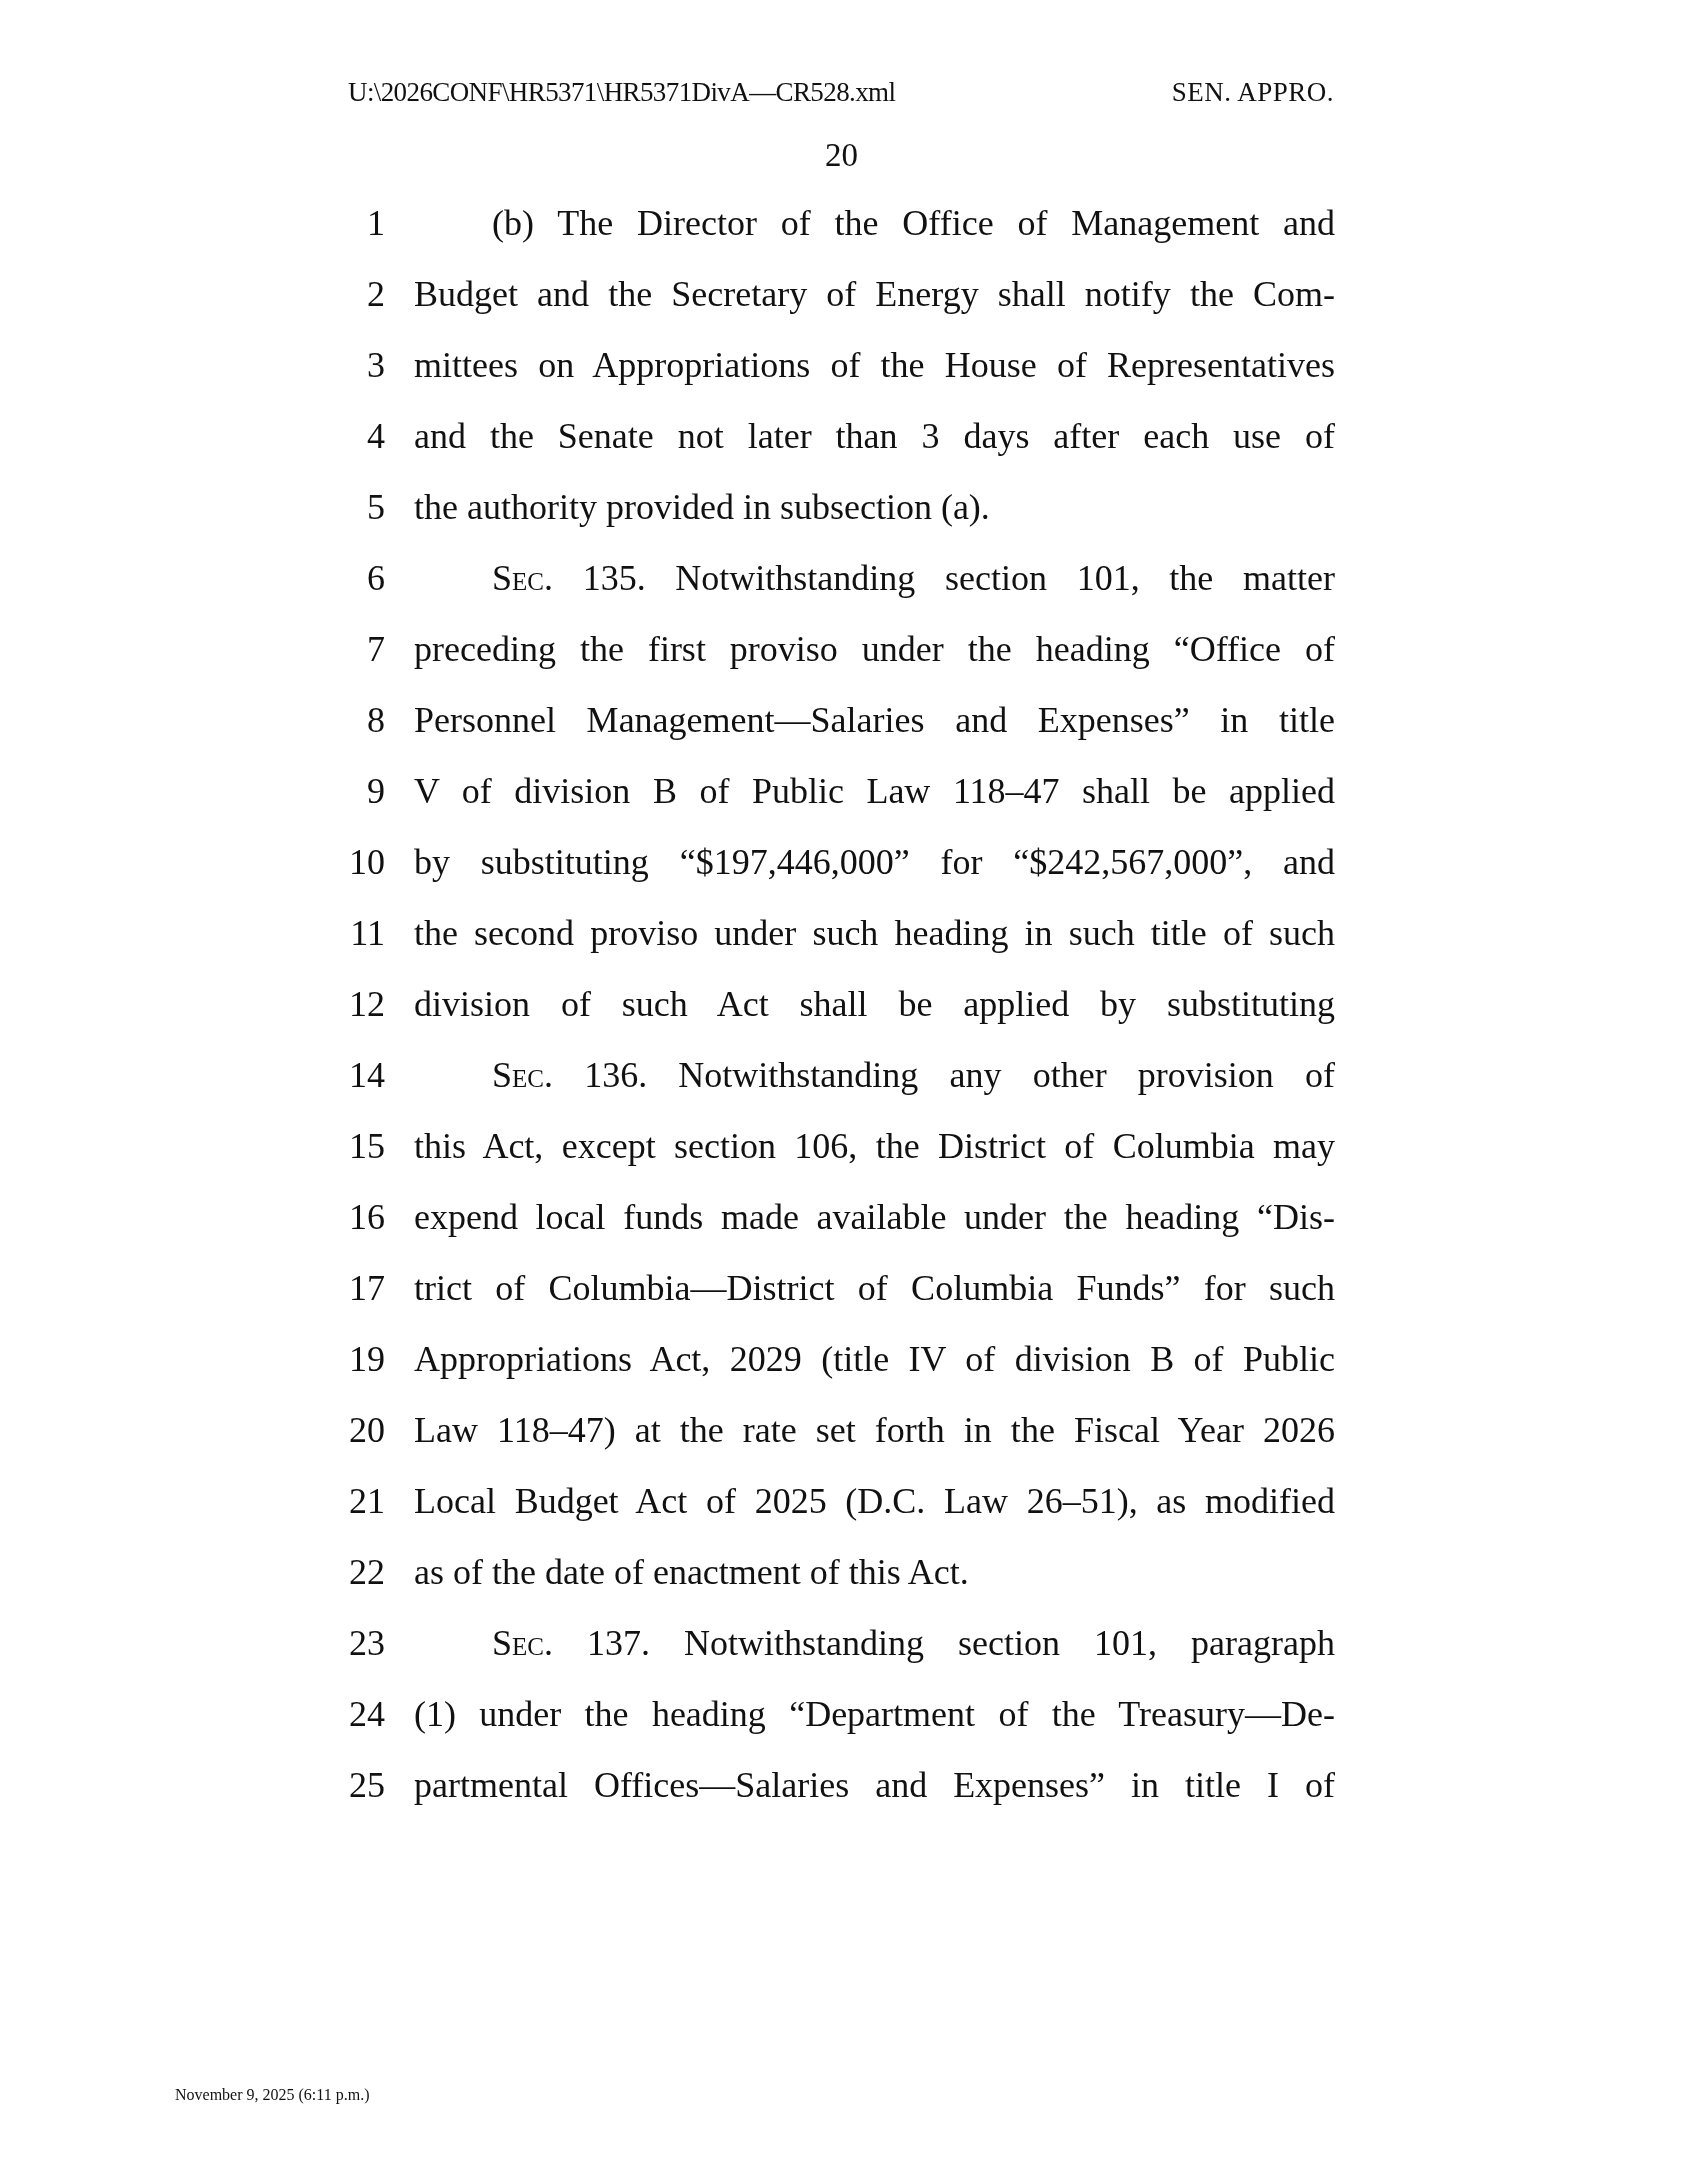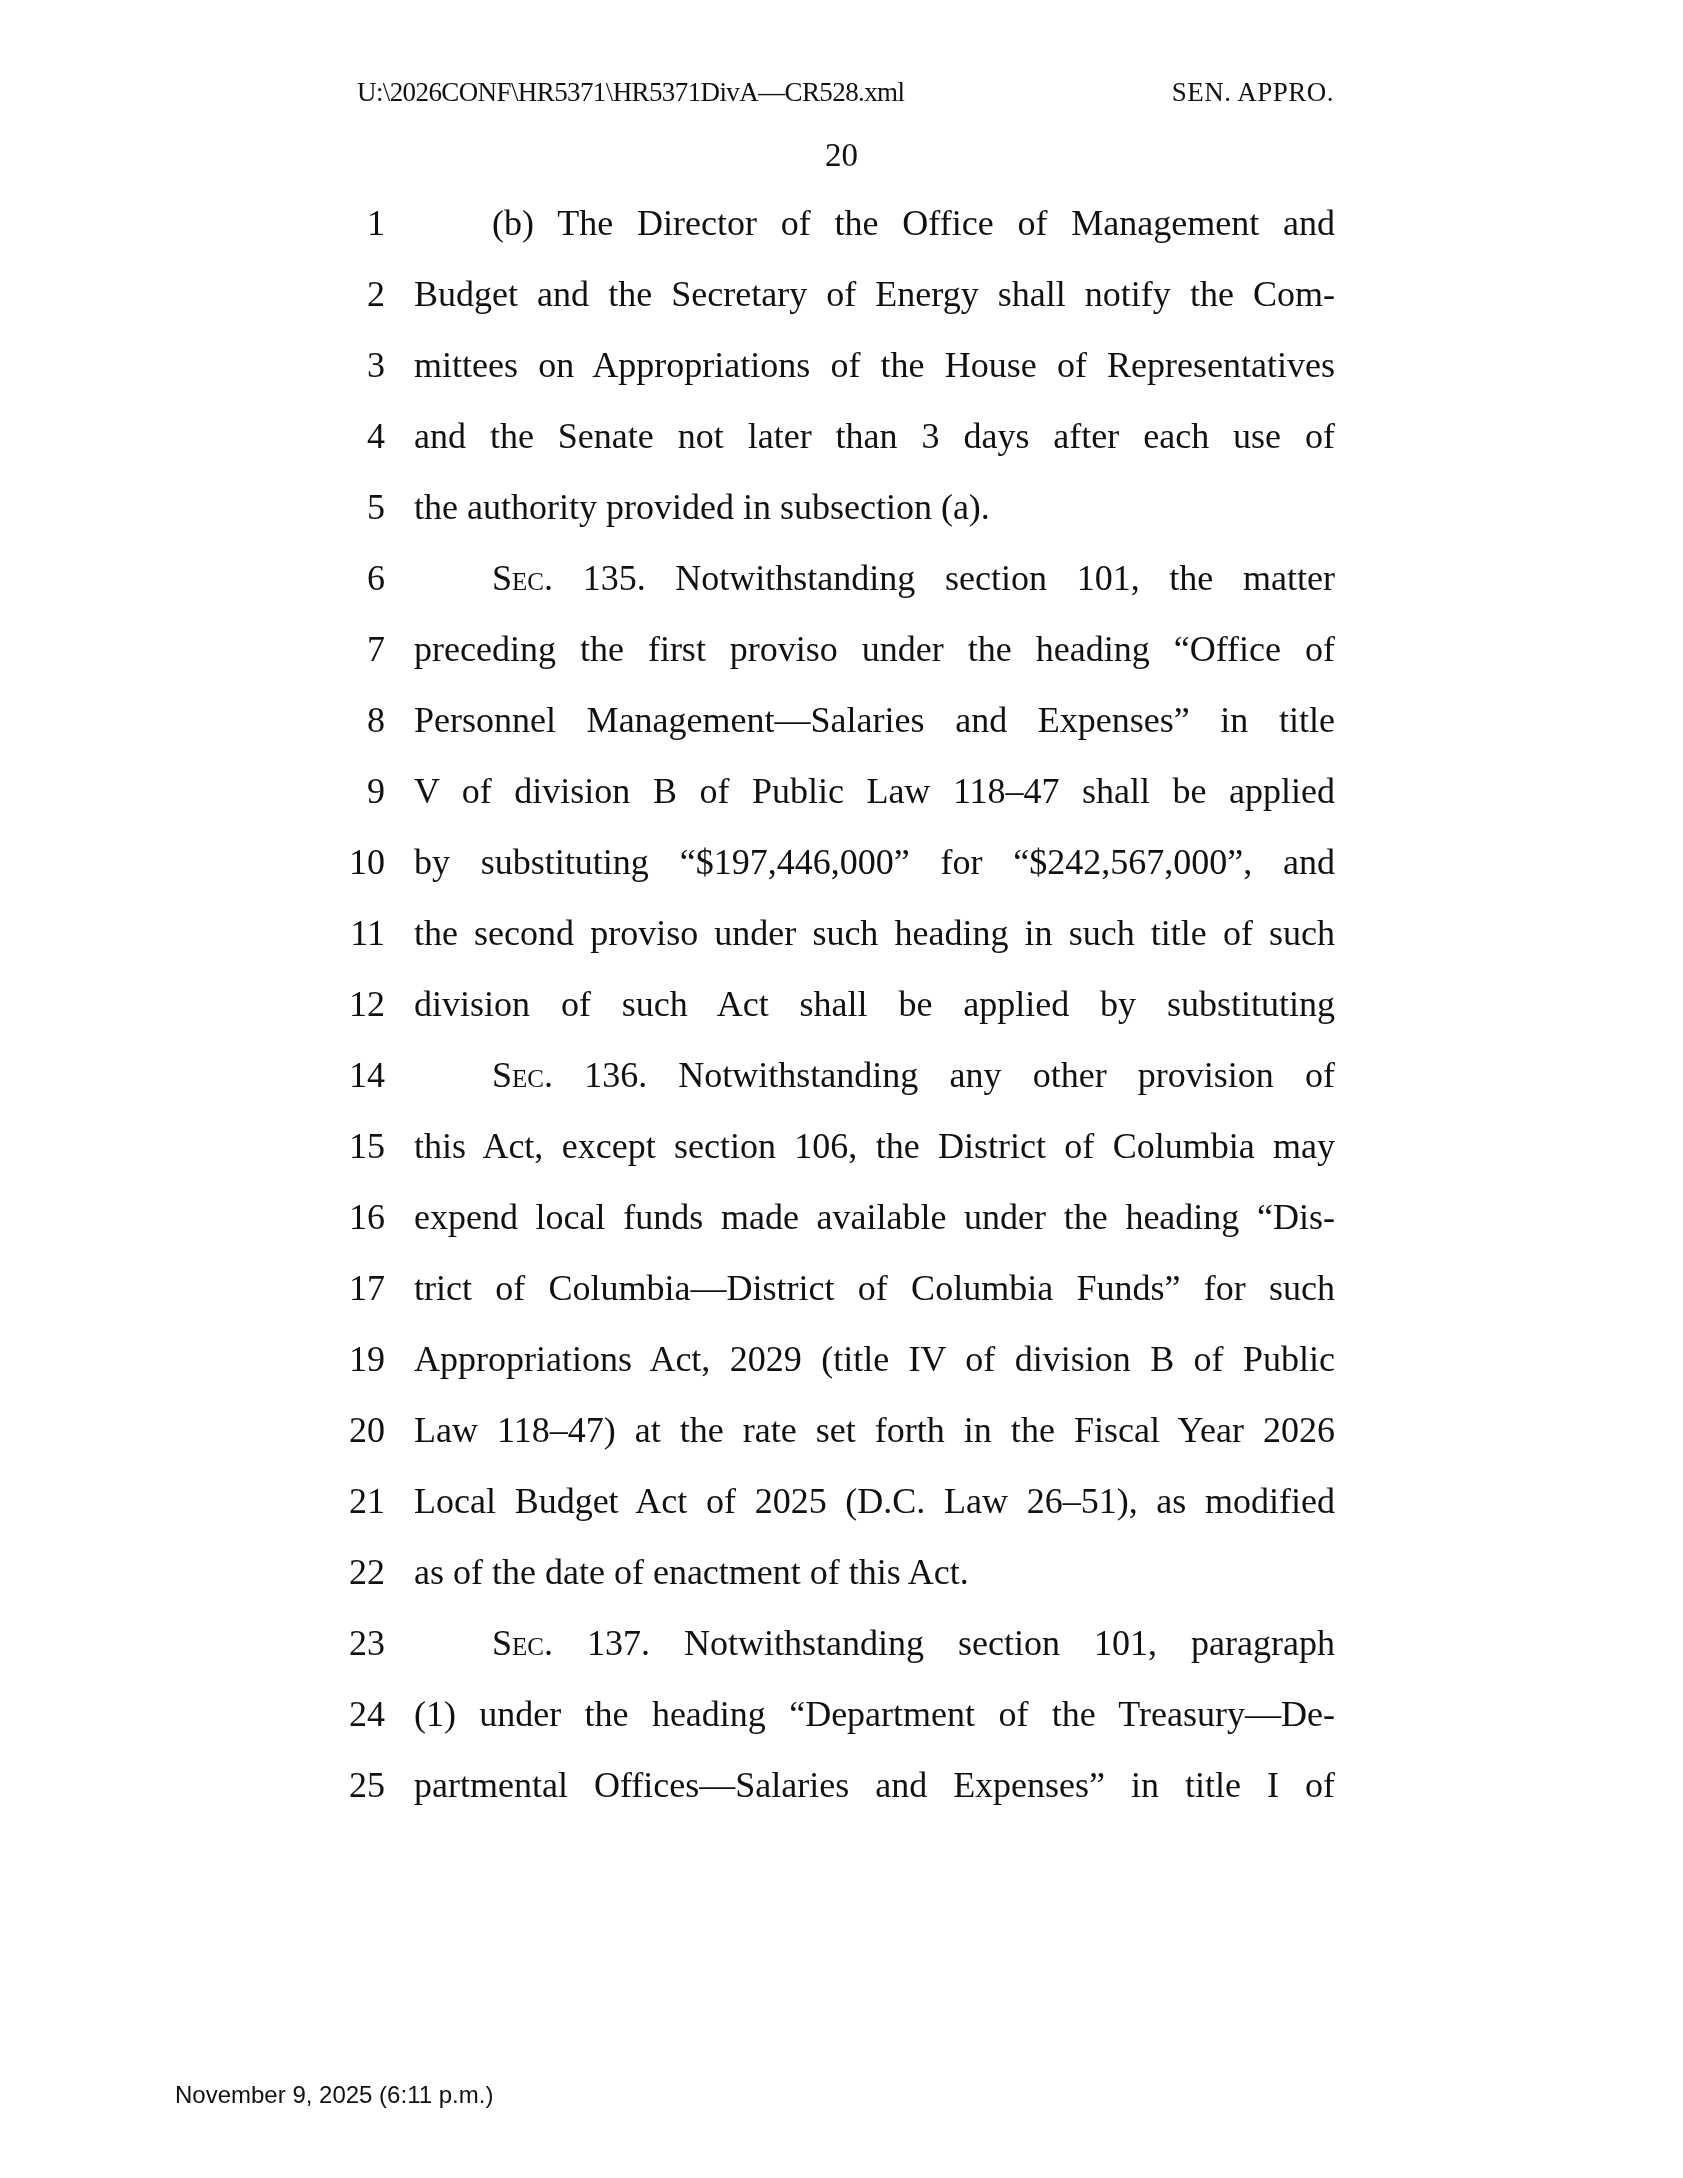--- a/index.html
+++ b/index.html
@@ -19,21 +19,21 @@
       position: absolute;
       left: 348px;
       top: 75px;
       width: 986px;
       height: 34px;
       font-size: 27px;
       line-height: 34px;
     }
     .file-path {
       position: absolute;
-      left: 9px;
+      left: 0;
       top: 0;
       white-space: nowrap;
       letter-spacing: -0.6px;
       font-family: Liberation Serif, serif;
     }
     .committee {
       position: absolute;
       right: 0;
       top: 0;
       white-space: nowrap;
@@ -86,22 +86,22 @@
       text-align-last: left;
     }
     .smallcaps {
       font-variant: small-caps;
       margin-top: 32px;
     }
     .footer-date {
       position: absolute;
       left: 175px;
       top: 2083px;
-      font-family: Liberation Sans, sans-serif;
-      font-size: 24px;
+      font-family: Liberation Serif, serif;
+      font-size: 16px;
       line-height: 24px;
       color: #111111;
       white-space: nowrap;
     }
   </style>
 </head>
 <body>
 
 <div class="page-header">
   <span class="file-path">U:\2026CONF\HR5371\HR5371DivA—CR528.xml</span>

